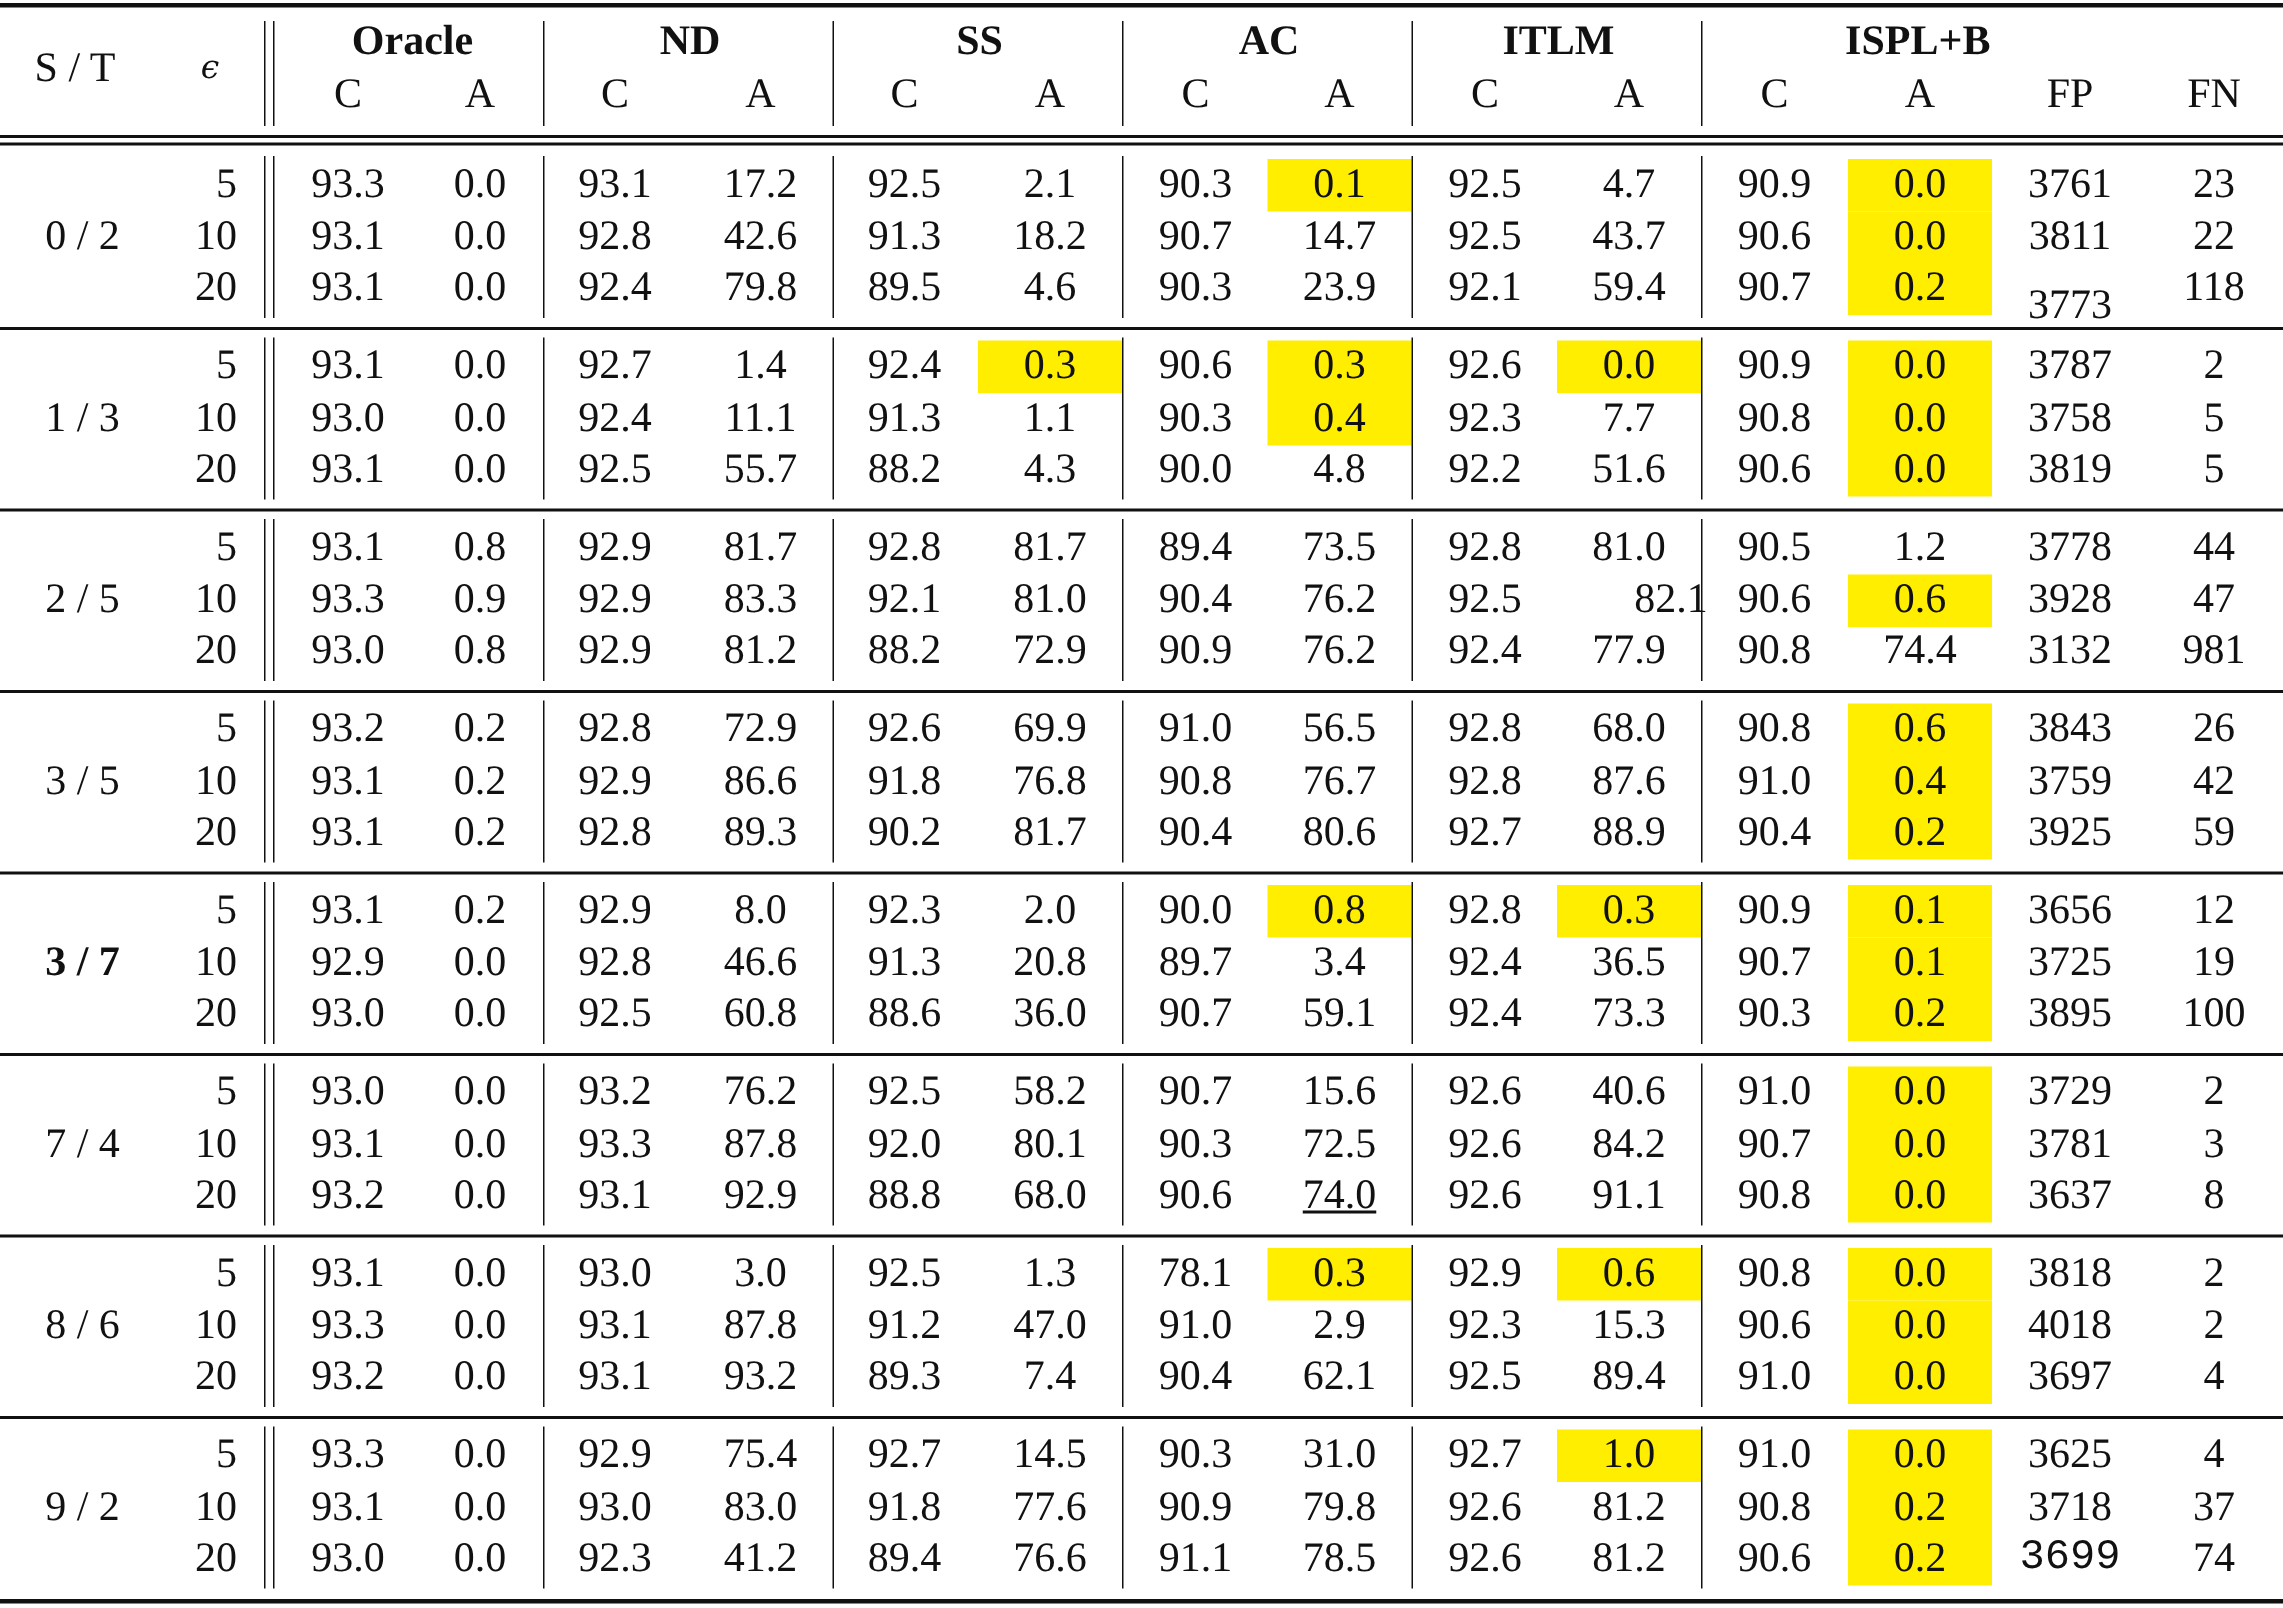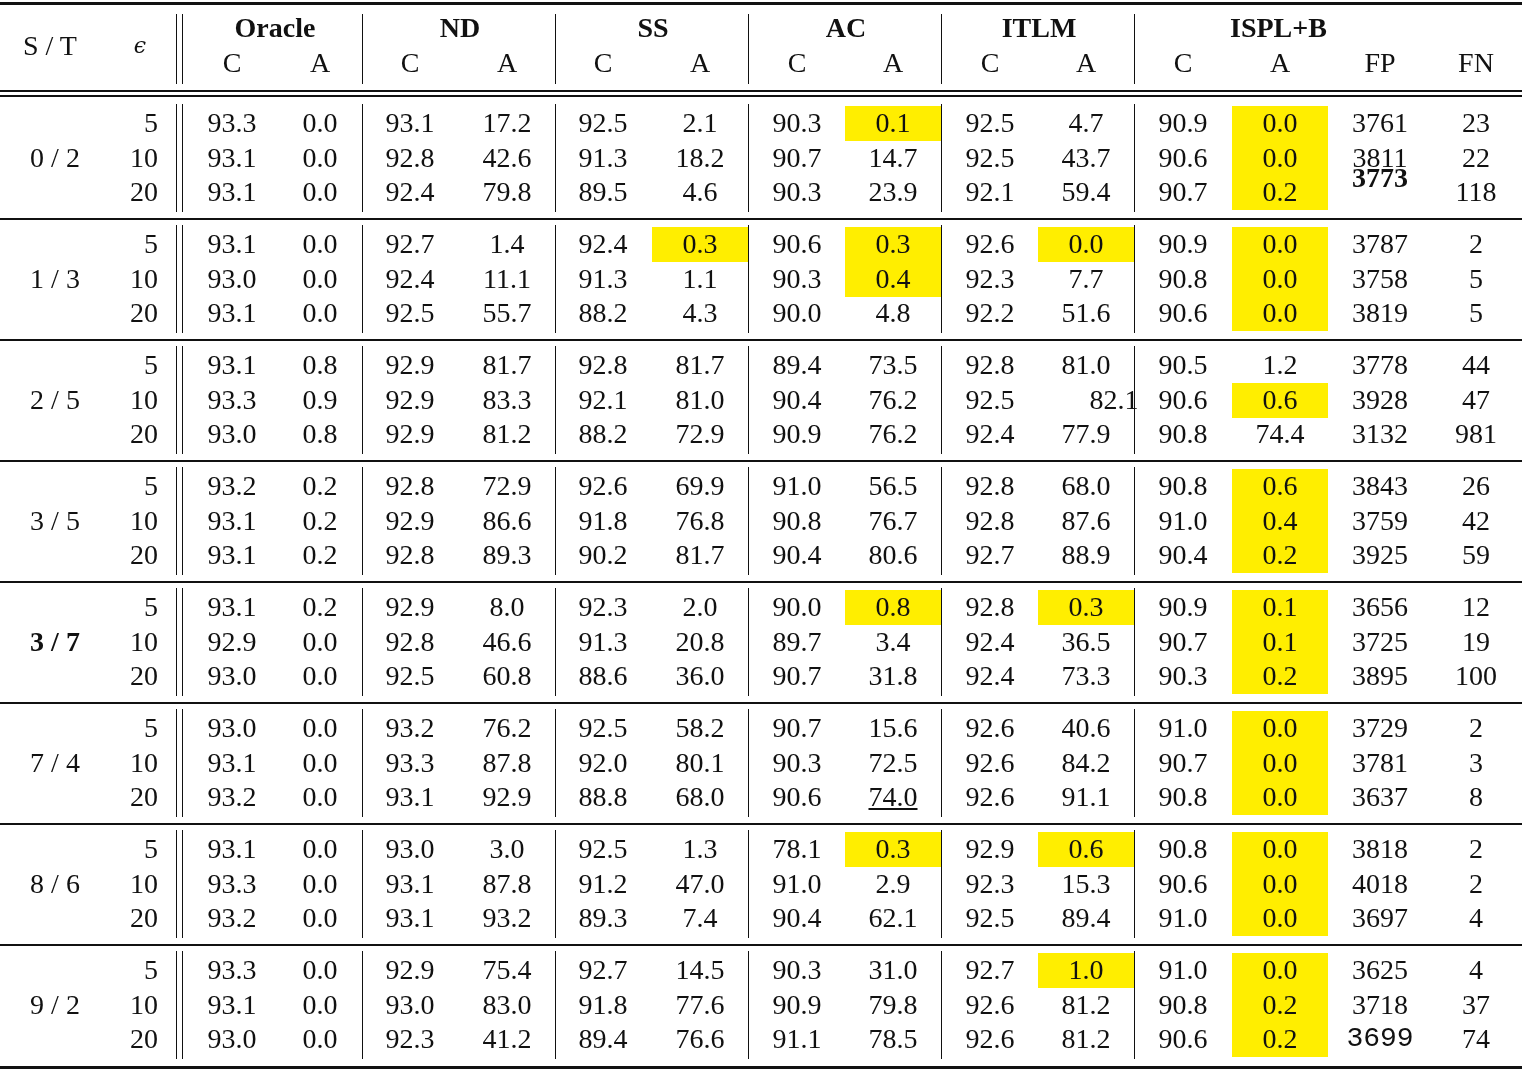--- a/index.html
+++ b/index.html
@@ -92,21 +92,21 @@
       <div class="cell" style="left: 462px; width: 90px; top: 175px;">79.8</div>
       <div class="cell" style="left: 558px; width: 90px; top: 175px;">89.5</div>
       <div class="cell" style="left: 655px; width: 90px; top: 175px;">4.6</div>
       <div class="cell" style="left: 752px; width: 90px; top: 175px;">90.3</div>
       <div class="cell" style="left: 848px; width: 90px; top: 175px;">23.9</div>
       <div class="cell" style="left: 945px; width: 90px; top: 175px;">92.1</div>
       <div class="cell" style="left: 1041px; width: 90px; top: 175px;">59.4</div>
       <div class="cell" style="left: 1138px; width: 90px; top: 175px;">90.7</div>
       <div class="hl" style="position: absolute; left: 1232px; width: 96px; top: 175px; height: 35px; background: rgb(255, 238, 0);"></div>
       <div class="cell" style="left: 1235px; width: 90px; top: 175px;">0.2</div>
-      <div class="cell" style="left: 1335px; width: 90px; top: 161px; font-weight: bold;">3773</div>
+      <div class="cell" style="left: 1335px; width: 90px; top: 187px;">3773</div>
       <div class="cell" style="left: 1431px; width: 90px; top: 175px;">118</div>
       <div class="rule-grp" style="top: 218px;"></div>
       <div class="cell" style="left: 10px; width: 90px; top: 261.5px;">1 / 3</div>
       <div class="cell" style="left: 110px; width: 48px; text-align: right; top: 227px;">5</div>
       <div class="cell" style="left: 187px; width: 90px; top: 227px;">93.1</div>
       <div class="cell" style="left: 275px; width: 90px; top: 227px;">0.0</div>
       <div class="cell" style="left: 365px; width: 90px; top: 227px;">92.7</div>
       <div class="cell" style="left: 462px; width: 90px; top: 227px;">1.4</div>
       <div class="cell" style="left: 558px; width: 90px; top: 227px;">92.4</div>
       <div class="hl" style="position: absolute; left: 652px; width: 96px; top: 227px; height: 35px; background: rgb(255, 238, 0);"></div>
@@ -290,21 +290,21 @@
       <div class="cell" style="left: 1335px; width: 90px; top: 624.5px;">3725</div>
       <div class="cell" style="left: 1431px; width: 90px; top: 624.5px;">19</div>
       <div class="cell" style="left: 110px; width: 48px; text-align: right; top: 659px;">20</div>
       <div class="cell" style="left: 187px; width: 90px; top: 659px;">93.0</div>
       <div class="cell" style="left: 275px; width: 90px; top: 659px;">0.0</div>
       <div class="cell" style="left: 365px; width: 90px; top: 659px;">92.5</div>
       <div class="cell" style="left: 462px; width: 90px; top: 659px;">60.8</div>
       <div class="cell" style="left: 558px; width: 90px; top: 659px;">88.6</div>
       <div class="cell" style="left: 655px; width: 90px; top: 659px;">36.0</div>
       <div class="cell" style="left: 752px; width: 90px; top: 659px;">90.7</div>
-      <div class="cell" style="left: 848px; width: 90px; top: 659px;">31.8</div>
+      <div class="cell" style="left: 848px; width: 90px; top: 659px;">59.1</div>
       <div class="cell" style="left: 945px; width: 90px; top: 659px;">92.4</div>
       <div class="cell" style="left: 1041px; width: 90px; top: 659px;">73.3</div>
       <div class="cell" style="left: 1138px; width: 90px; top: 659px;">90.3</div>
       <div class="hl" style="position: absolute; left: 1232px; width: 96px; top: 659px; height: 35px; background: rgb(255, 238, 0);"></div>
       <div class="cell" style="left: 1235px; width: 90px; top: 659px;">0.2</div>
       <div class="cell" style="left: 1335px; width: 90px; top: 659px;">3895</div>
       <div class="cell" style="left: 1431px; width: 90px; top: 659px;">100</div>
       <div class="rule-grp" style="top: 702px;"></div>
       <div class="cell" style="left: 10px; width: 90px; top: 745.5px;">7 / 4</div>
       <div class="cell" style="left: 110px; width: 48px; text-align: right; top: 711px;">5</div>

